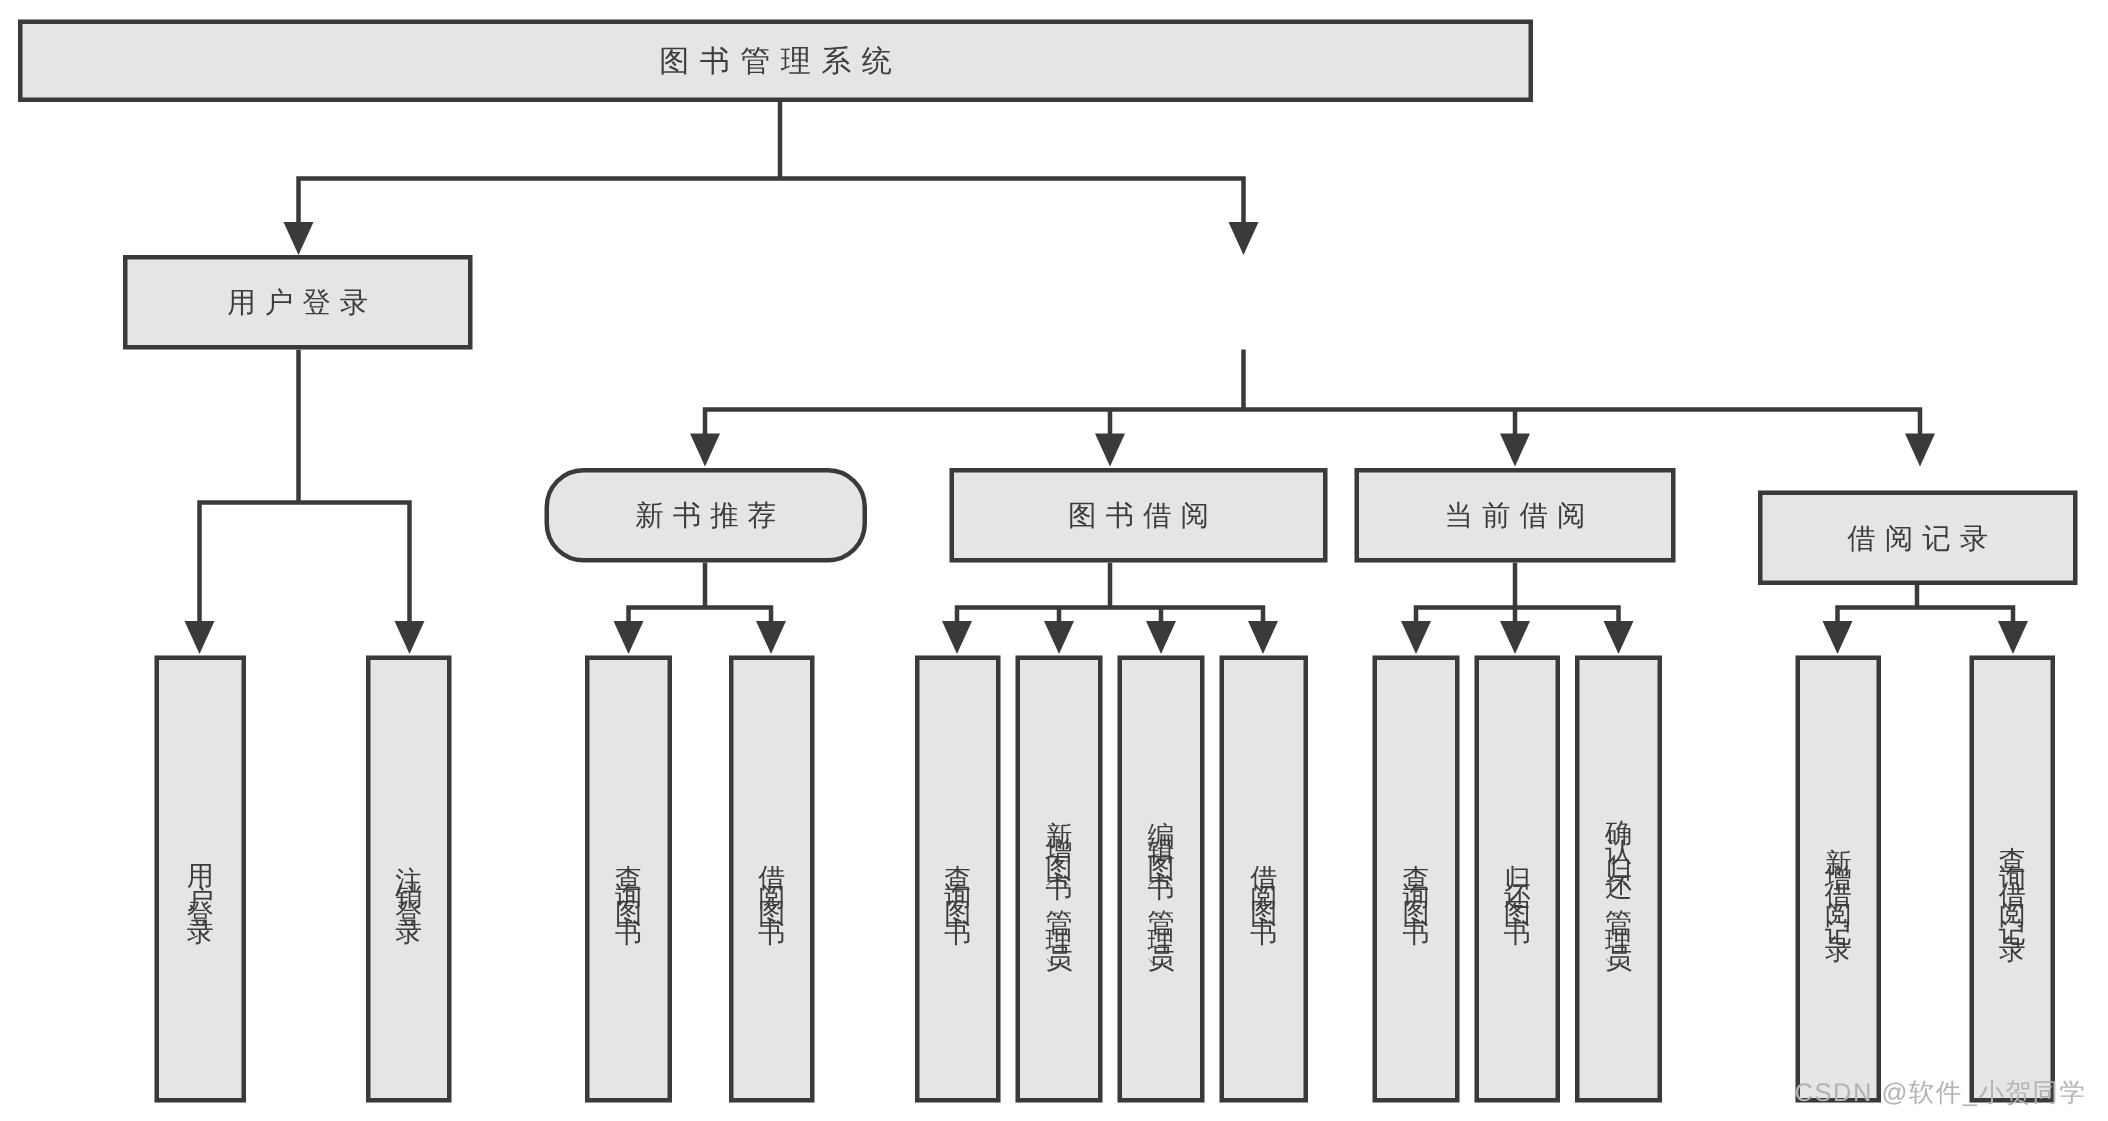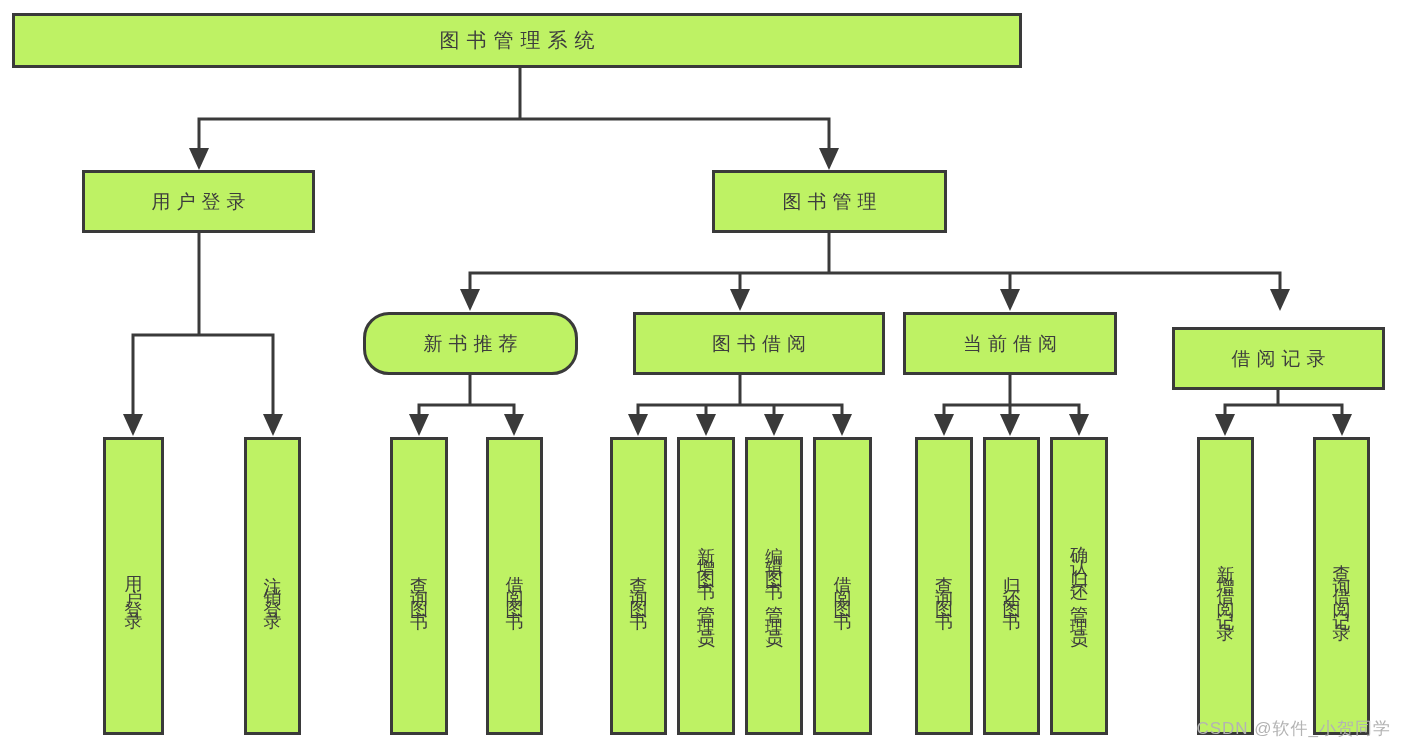--- a/index.html
+++ b/index.html
@@ -8,21 +8,21 @@
     width:1405px; height:747px;
     background:#ffffff;
     font-family:"Liberation Sans", sans-serif;
     overflow:hidden;
   }
   svg.connectors { position:absolute; left:0; top:0; width:1405px; height:747px; }
   .box {
     position:absolute;
     box-sizing:border-box;
     border:3px solid #3a3a3a;
-    background:#bef264;
+    background:#e5e5e5;
     display:flex; align-items:center; justify-content:center;
     color:#3d3d3d;
   }
   .hbox span { font-size:19px; letter-spacing:6px; text-indent:6px; white-space:nowrap; }
   .rootbox span { font-size:20px; letter-spacing:7px; text-indent:7px; white-space:nowrap; }
   .vbox span {
     writing-mode:vertical-rl;
     text-orientation:mixed;
     font-size:18px;
     letter-spacing:12px;
@@ -95,23 +95,20 @@
     </g>
   </svg>
 
   <div class="box rootbox" style="left:12px; top:13px; width:1010px; height:55px;">
     <span>图书管理系统</span>
   </div>
 
   <div class="box hbox" style="left:82px; top:170px; width:233px; height:63px;">
     <span>用户登录</span>
   </div>
-  <div class="box hbox" style="left:712px; top:170px; width:235px; height:63px;">
-    <span>图书管理</span>
-  </div>
 
   <div class="box hbox" style="left:363px; top:312px; width:215px; height:63px;border-radius:26px;">
     <span>新书推荐</span>
   </div>
   <div class="box hbox" style="left:633px; top:312px; width:252px; height:63px;">
     <span>图书借阅</span>
   </div>
   <div class="box hbox" style="left:903px; top:312px; width:214px; height:63px;">
     <span>当前借阅</span>
   </div>

